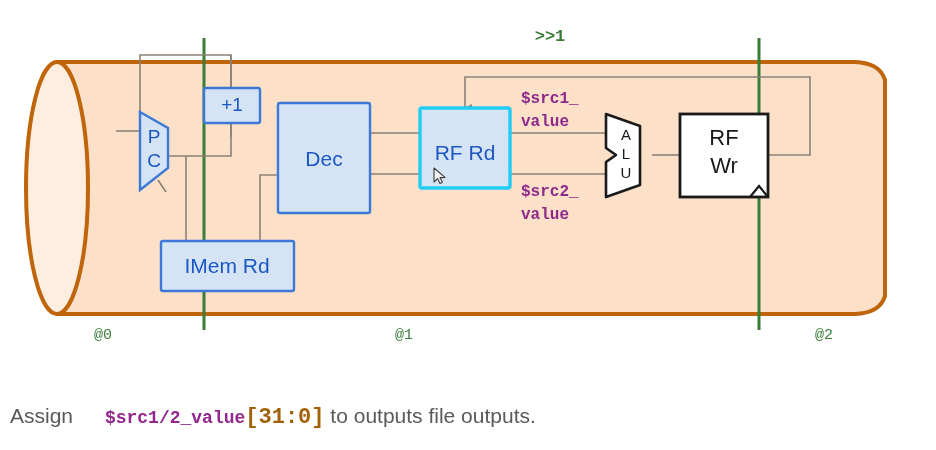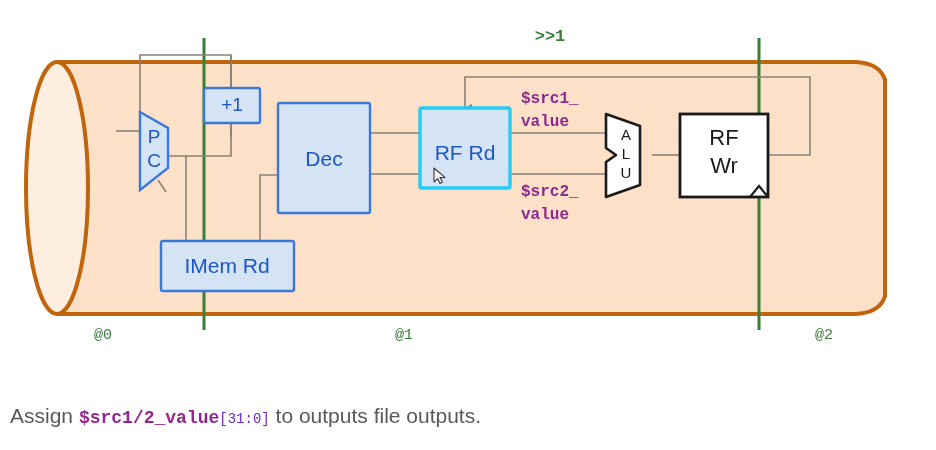--- a/index.html
+++ b/index.html
@@ -84,26 +84,27 @@
     font-size: 21px;
     color: #595959;
     white-space: nowrap;
     letter-spacing: 0px;
   }
   #caption .code-main {
     font-family: "Liberation Mono", monospace;
     font-size: 18px;
     font-weight: bold;
     color: #93278f;
+    margin-left: 26px;
   }
   #caption .code-range {
     font-family: "Liberation Mono", monospace;
-    font-size: 14px;
-    font-weight: normal;
-    color: #6d28d9;
+    font-size: 22px;
+    font-weight: bold;
+    color: #a16207;
   }
 </style>
 </head>
 <body>
 
 <div id="diagram-root">
   <svg class="diagram" viewBox="0 0 936 450" xmlns="http://www.w3.org/2000/svg">
     <defs>
       <marker id="arrowDown" markerWidth="10" markerHeight="10" refX="5" refY="8" orient="auto" markerUnits="userSpaceOnUse">
         <path d="M1,1 L9,1 L5,9 Z" fill="#8a8178"></path>

